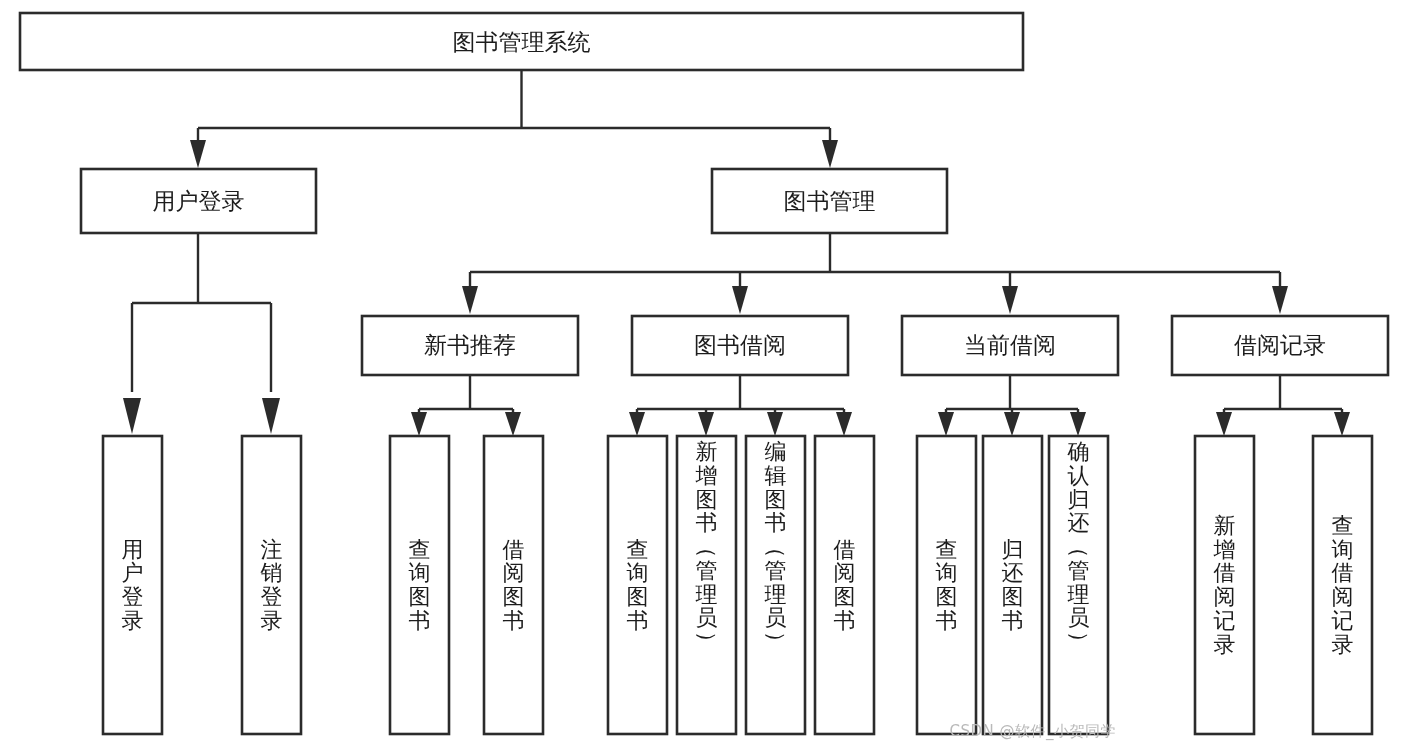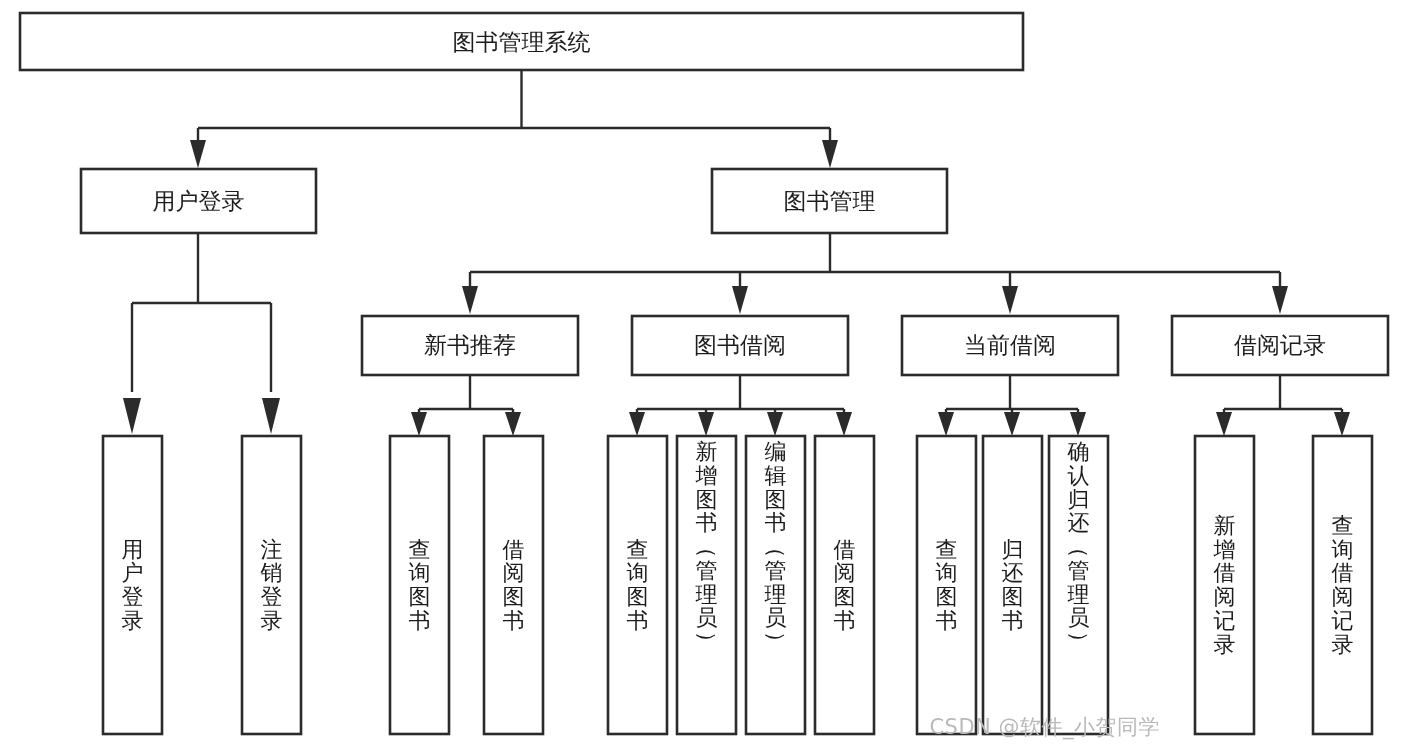--- a/index.html
+++ b/index.html
@@ -11,21 +11,20 @@
     width: 1405px;
     height: 747px;
     font-family: "DejaVu Sans", "Liberation Sans", sans-serif;
     overflow: hidden;
     position: relative;
   }
   #diagram-root {
     position: relative;
     width: 1126px;
     height: 747px;
-    padding-left: 44px;
   }
   svg#flow-svg {
     position: absolute;
     left: 0;
     top: 0;
     width: 1405px;
     height: 747px;
   }
   .node-box {
     fill: #ffffff;
@@ -71,21 +70,21 @@
   .vchar.rot {
     transform: rotate(90deg);
     transform-origin: center center;
     display: block;
   }
   .watermark {
     position: absolute;
     right: 10px;
     bottom: 6px;
     font-family: "DejaVu Sans", "Liberation Sans", sans-serif;
-    font-size: 21px;
+    font-size: 15px;
     color: #b9b9b9;
     white-space: nowrap;
     letter-spacing: 0.5px;
   }
 </style>
 </head>
 <body>
 
 <div id="diagram-root">
 

